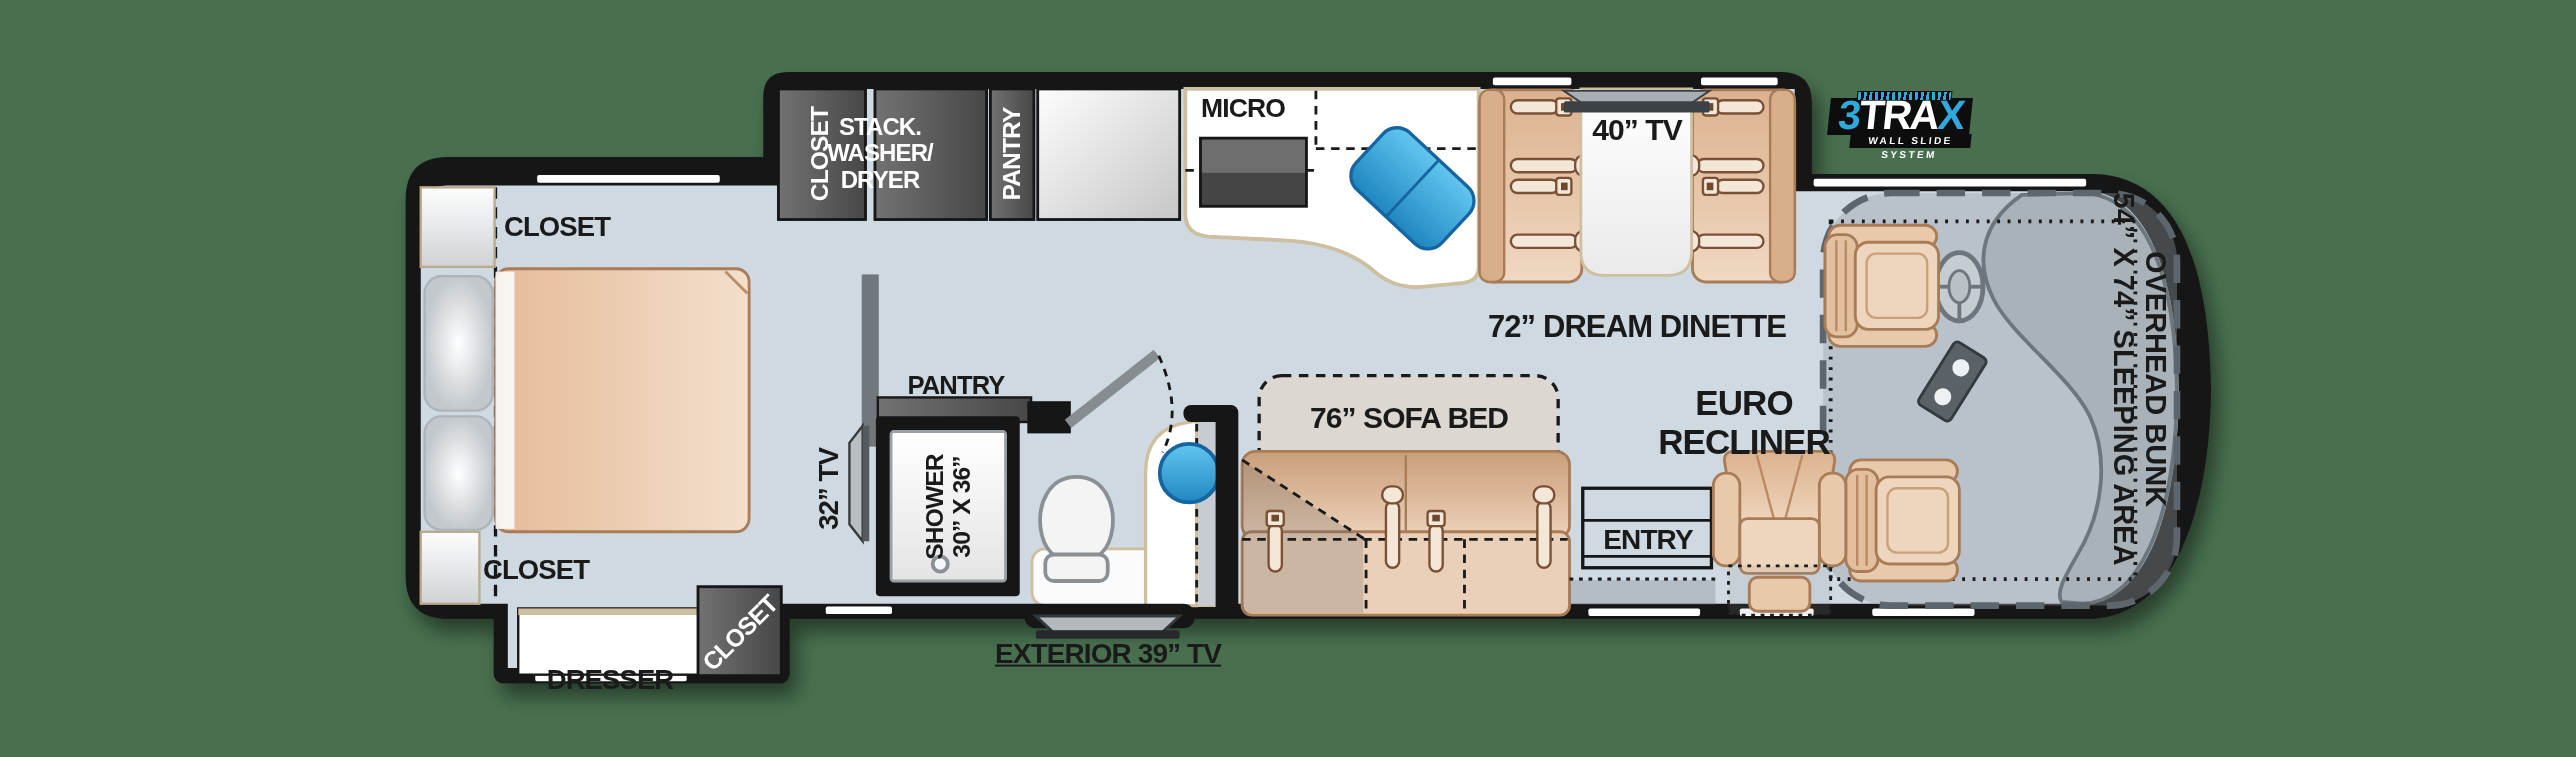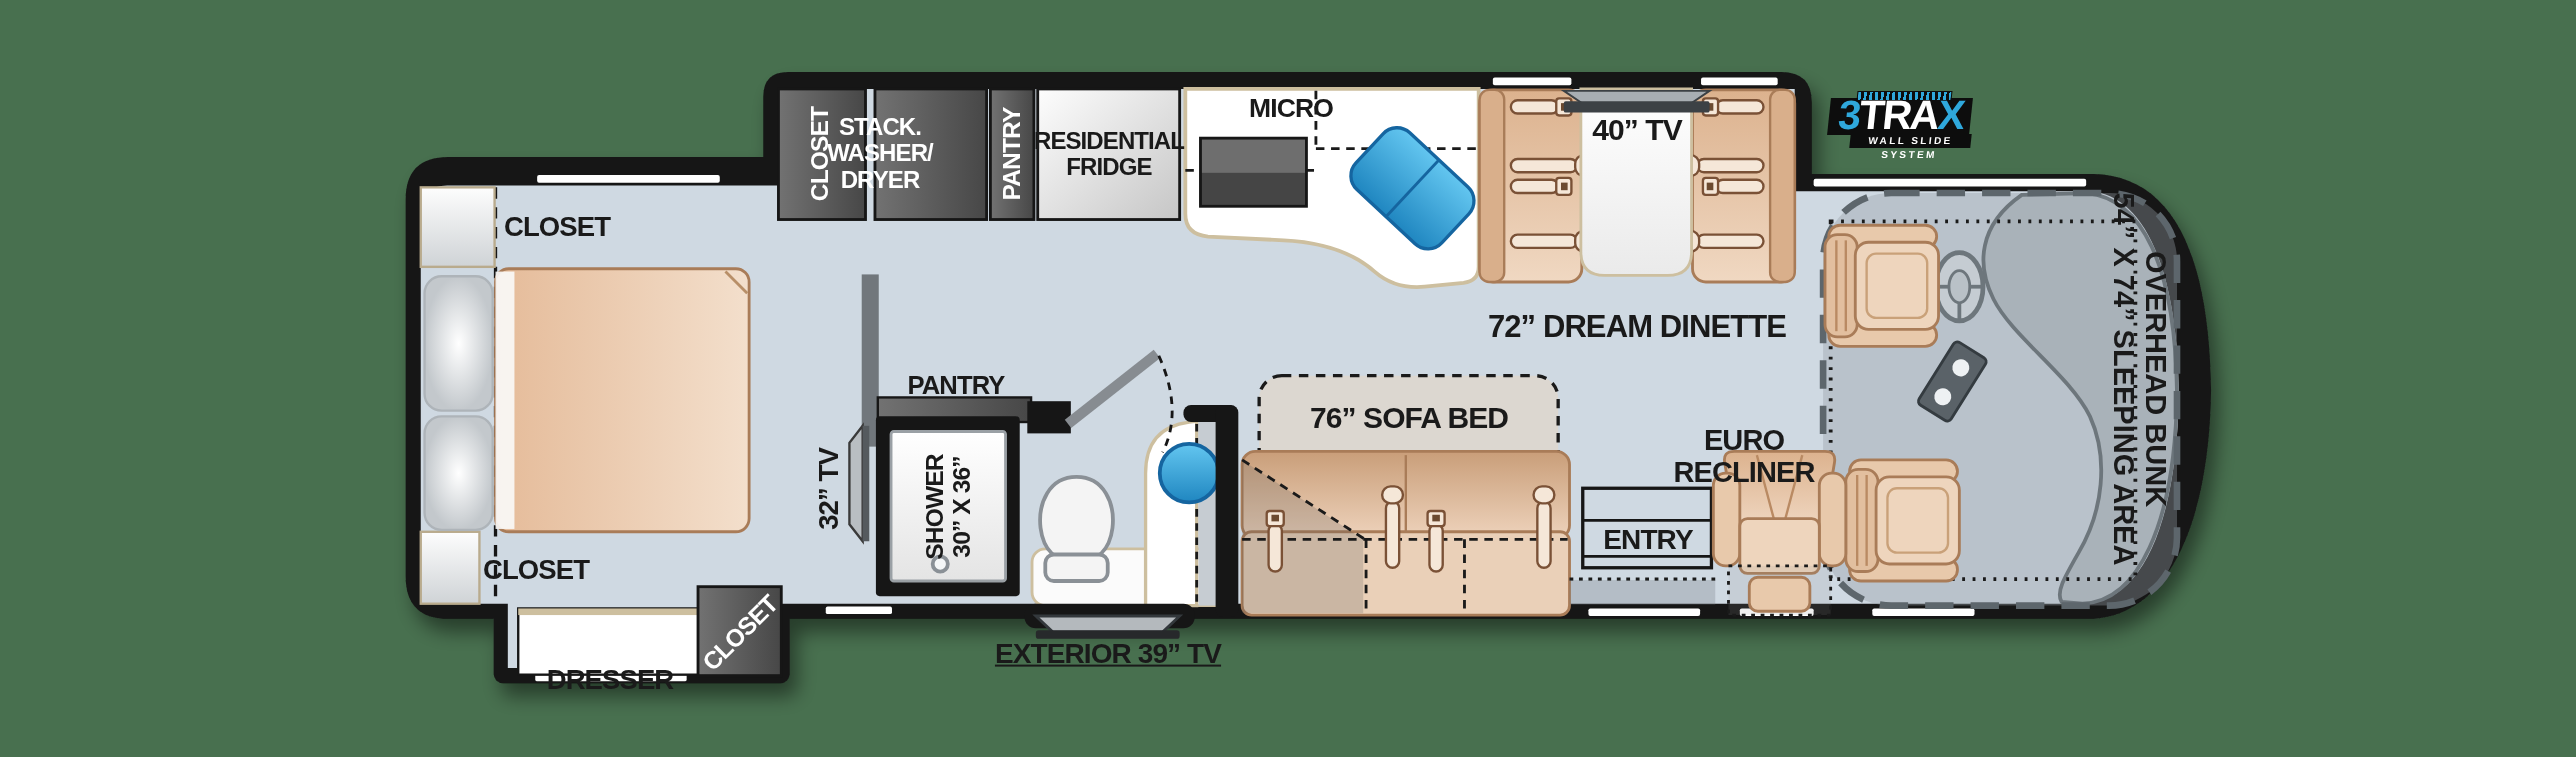--- a/index.html
+++ b/index.html
@@ -264,40 +264,36 @@
   </g>
 </svg>
 
 <div class="lbl white rotm90" style="left:820px;top:154px;font-size:24.6px;">CLOSET</div>
 <div class="lbl white" style="left:880px;top:154px;font-size:24px;">
   <span>STACK.</span>
   <span>WASHER/</span>
   <span>DRYER</span>
 </div>
 <div class="lbl white rotm90" style="left:1012px;top:154px;font-size:24.6px;">PANTRY</div>
-<div class="lbl" style="left:1109px;top:154px;font-size:24px;">
-  <span>RESIDENTIAL</span>
-  <span>FRIDGE</span>
-</div>
-<div class="lbl" style="left:1243px;top:109px;font-size:26.5px;margin-left:48px;">MICRO</div>
+<div class="lbl" style="left:1243px;top:109px;font-size:26.5px;">MICRO</div>
 <div class="lbl" style="left:1637px;top:129px;font-size:30px;">40” TV</div>
 <div class="lbl" style="left:1637px;top:327px;font-size:31px;">72” DREAM DINETTE</div>
 <div class="lbl" style="left:557px;top:227px;font-size:27.5px;">CLOSET</div>
 <div class="lbl" style="left:536px;top:570px;font-size:27.5px;">CLOSET</div>
 <div class="lbl" style="left:610px;top:680px;font-size:27.5px;">DRESSER</div>
 <div class="lbl white rotm45" style="left:740px;top:633px;font-size:24.6px;">CLOSET</div>
 <div class="lbl rotm90" style="left:829px;top:489px;font-size:27.5px;">32” TV</div>
 <div class="lbl" style="left:956px;top:385px;font-size:25.6px;">PANTRY</div>
 <div class="lbl rotm90" style="left:948px;top:507px;font-size:24.6px;">
   <span>SHOWER</span>
   <span>30” X 36”</span>
 </div>
 <div class="lbl" style="left:1108px;top:654px;font-size:28px;text-decoration:underline;">EXTERIOR 39” TV</div>
 <div class="lbl" style="left:1409px;top:417px;font-size:30px;">76” SOFA BED</div>
-<div class="lbl" style="left:1744px;top:422px;font-size:29px;margin-top:35px;">
+<div class="lbl" style="left:1744px;top:422px;font-size:35px;">
   <span>EURO</span>
   <span>RECLINER</span>
 </div>
 <div class="lbl" style="left:1648px;top:540px;font-size:28px;">ENTRY</div>
 <div class="lbl rot90" style="left:2139px;top:379px;font-size:29px;letter-spacing:0px;">
   <span>OVERHEAD BUNK</span>
   <span>54” X 74” SLEEPING AREA</span>
 </div>
 
 <div class="logo">

